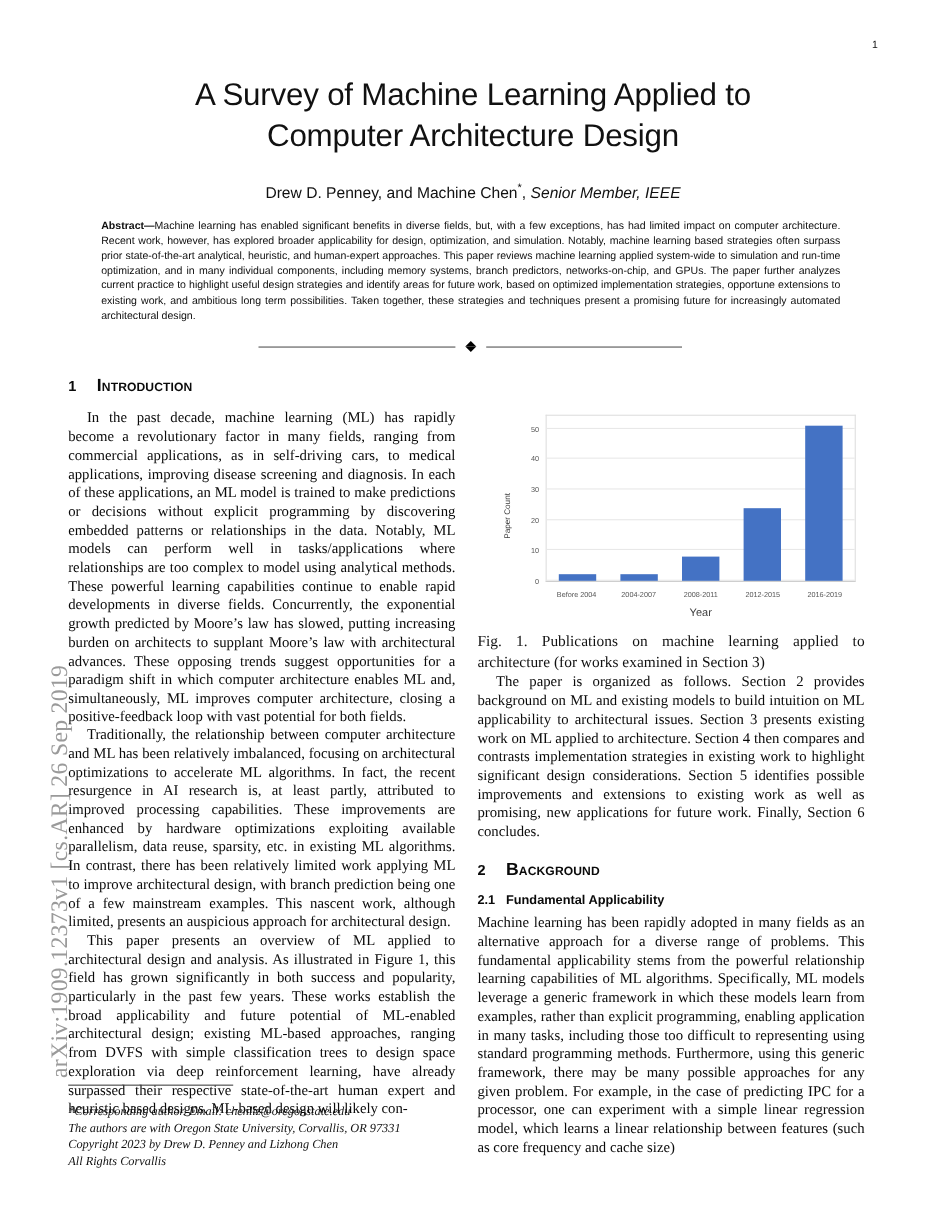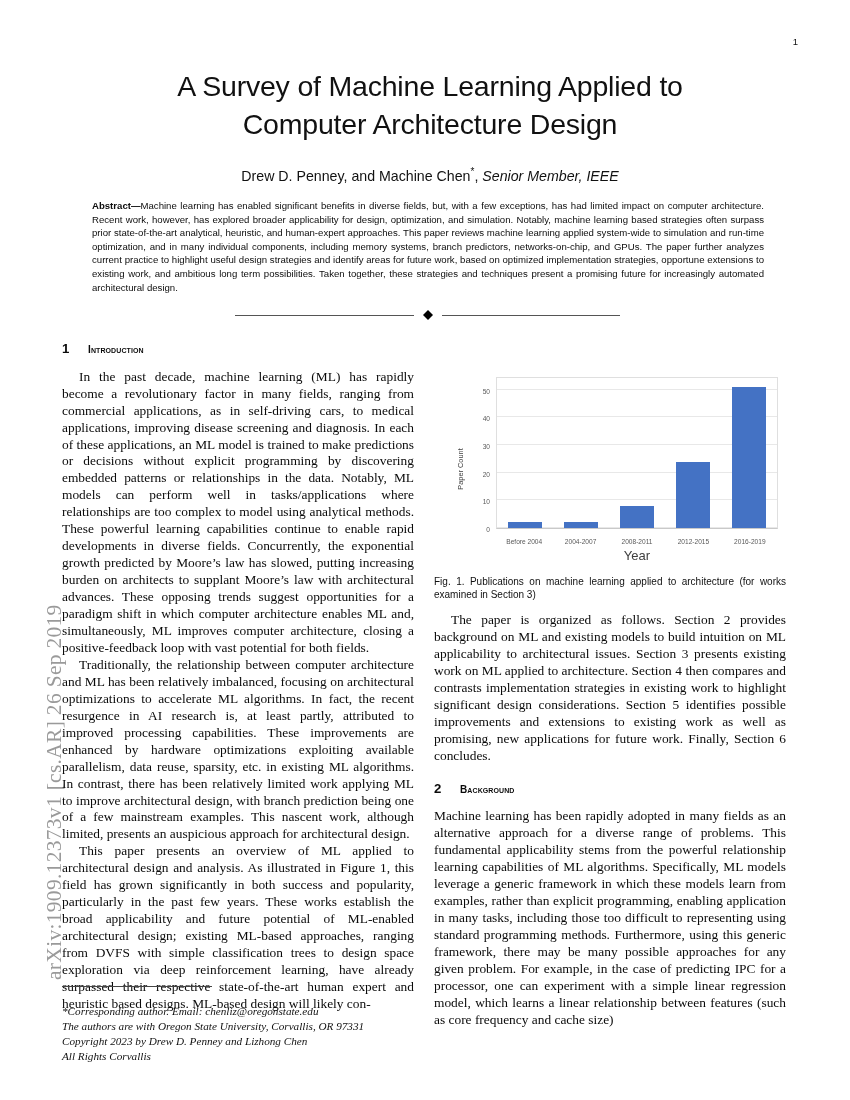--- a/index.html
+++ b/index.html
@@ -150,21 +150,21 @@
     font-weight: bold;
     margin: 0 0 11px 0;
     letter-spacing: 0.1px;
   }
   h2.sec-head .secnum {
     display: inline-block;
     width: 26px;
   }
   h2.sec-head .smallcaps {
     font-variant: small-caps;
-    font-size: 10px;
+    font-size: 16px;
   }
   h3.subsec-head {
     font-family: "Liberation Sans", sans-serif;
     font-size: 11.6px;
     font-weight: bold;
     margin: 7px 0 5px 0;
   }
   h3.subsec-head .secnum {
     display: inline-block;
     width: 26px;
@@ -282,28 +282,28 @@
     text-align: center;
     font-size: 6.6px;
     color: #595959;
   }
   .xlabel {
     position: absolute;
     left: 62px;
     right: 8px;
     bottom: 4px;
     text-align: center;
-    font-size: 13px;
+    font-size: 10px;
     color: #404040;
     margin-top: 40px;
   }
   .fig-caption {
     margin-top: 8px;
-    font-family: Liberation Sans, sans-serif;
-    font-size: 10px;
+    font-family: Liberation Serif, serif;
+    font-size: 14px;
     line-height: 1.33;
     text-align: justify;
     color: #111;
   }
 </style>
 </head>
 <body>
 
 <div class="page">
 
@@ -398,16 +398,19 @@
     </div>
     <div class="fig-caption">Fig. 1. Publications on machine learning applied to architecture (for works examined in Section 3)</div>
   </div>
 
   <div class="col col-right" style="top: 612px;">
     <p class="body-par">The paper is organized as follows. Section 2 provides background on ML and existing models to build intuition on ML applicability to architectural issues. Section 3 presents existing work on ML applied to architecture. Section 4 then compares and contrasts implementation strategies in existing work to highlight significant design considerations. Section 5 identifies possible improvements and extensions to existing work as well as promising, new applications for future work. Finally, Section 6 concludes.</p>
 
     <h2 class="sec-head" style="margin-top:16px;">
       <span class="secnum">2</span><span class="smallcaps">Background</span>
     </h2>
+    <h3 class="subsec-head">
+      <span class="secnum">2.1</span><span>Fundamental Applicability</span>
+    </h3>
     <p class="body-par noindent">Machine learning has been rapidly adopted in many fields as an alternative approach for a diverse range of problems. This fundamental applicability stems from the powerful relationship learning capabilities of ML algorithms. Specifically, ML models leverage a generic framework in which these models learn from examples, rather than explicit programming, enabling application in many tasks, including those too difficult to representing using standard programming methods. Furthermore, using this generic framework, there may be many possible approaches for any given problem. For example, in the case of predicting IPC for a processor, one can experiment with a simple linear regression model, which learns a linear relationship between features (such as core frequency and cache size)</p>
   </div>
 
 </div>
 
 </body></html>

